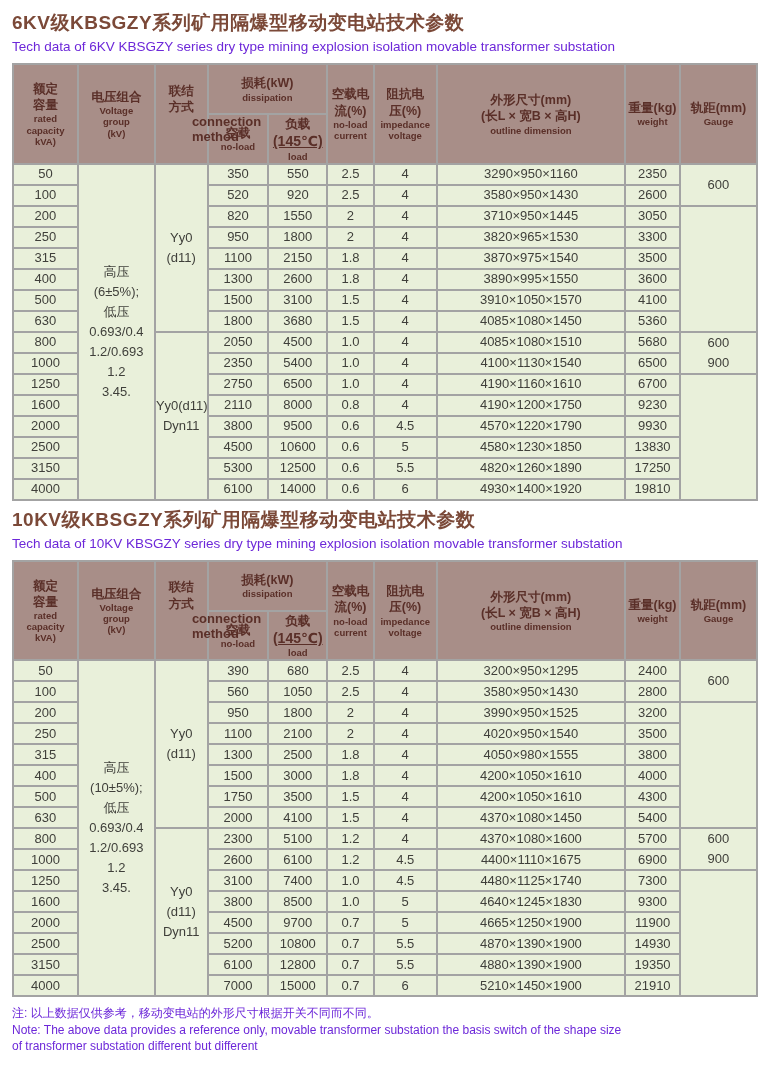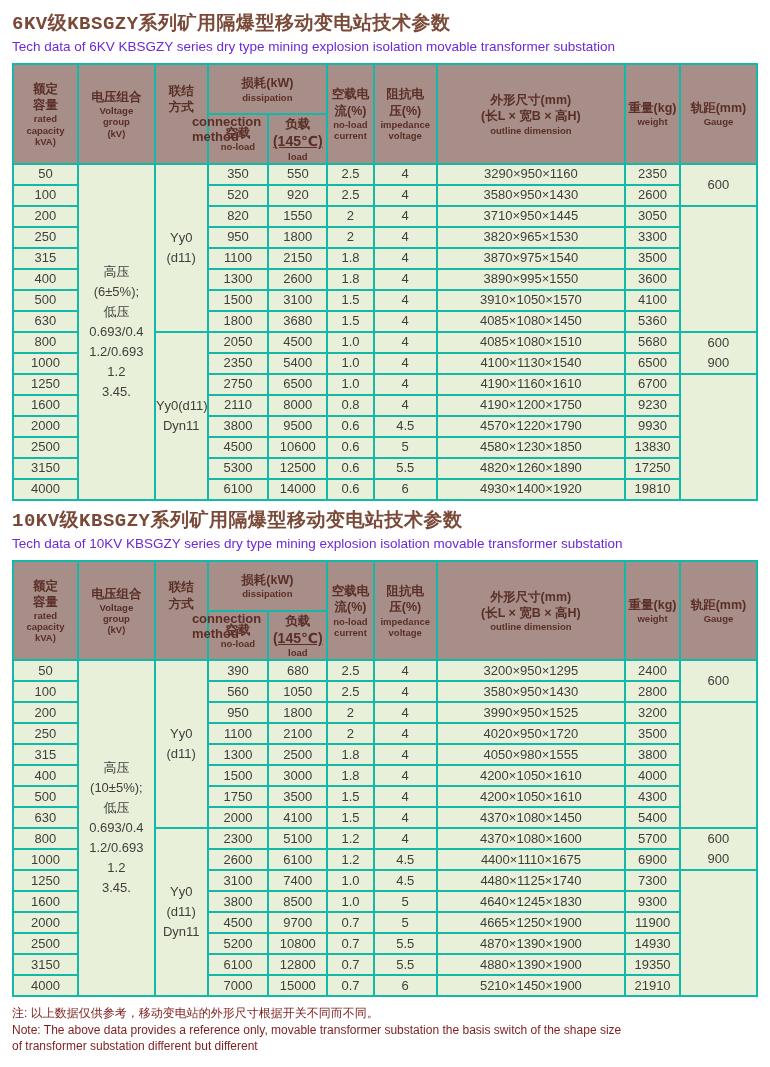--- a/index.html
+++ b/index.html
@@ -14,28 +14,28 @@
   body{
     width:770px;height:1067px;background:#ffffff;
     font-family:"Liberation Sans","DejaVu Sans",sans-serif;
     color:var(--cell-text);
   }
   .page{padding:6px 12px 0 12px;}
   .section{margin-bottom:6px;}
   .title{
     color:var(--title-color);
     font-size:19px;font-weight:bold;
-    margin:4px 0 3px 0;letter-spacing:0.5px;font-family:Liberation Mono, monospace;
+    margin:4px 0 3px 0;letter-spacing:0.5px;
   }
   .subtitle{
     color:#6d28d9;font-size:13.5px;margin:0 0 9px 0;
   }
   table{
     border-collapse:separate;border-spacing:2px;
-    table-layout:fixed;width:746px;background:#14b8a6;
+    table-layout:fixed;width:746px;background:#a3a3a3;
   }
   col.c-cap{width:62px;} col.c-vol{width:74px;} col.c-con{width:50px;}
   col.c-nl{width:58px;}  col.c-ld{width:56px;}  col.c-cur{width:44px;}
   col.c-imp{width:60px;} col.c-dim{width:184px;} col.c-wt{width:52px;}
   col.c-gau{width:74px;}
   thead th{
     background:var(--header-bg);
     color:var(--header-text);
     font-weight:bold;text-align:center;vertical-align:middle;
     padding:1px 0;
@@ -47,21 +47,21 @@
   .en-sm{font-size:13px;font-weight:bold;line-height:1.15;margin-left:36px;}
   .tiny{font-size:14px;text-decoration:underline;}
   tbody td{
     background:var(--body-bg);
     color:var(--cell-text);
     font-size:13px;text-align:center;vertical-align:middle;
     height:19px;padding:0;line-height:1.1;
   }
   tbody td.merged{line-height:1.0;}
   tbody td.merged div{line-height:20px;font-size:13px;}
-  .notes{margin-top:8px;font-size:12px;color:#7f1d1d;line-height:1.35;}
+  .notes{margin-top:8px;font-size:12px;color:#6d28d9;line-height:1.35;}
   .notes p{margin:0;}
 </style>
 </head>
 <body>
 
 <div class="page">
 
   <div class="section">
     <h1 class="title">6KV级KBSGZY系列矿用隔爆型移动变电站技术参数</h1>
     <p class="subtitle">Tech data of 6KV KBSGZY series dry type mining explosion isolation movable transformer substation</p>
@@ -439,21 +439,21 @@
             <td>3990×950×1525</td>
             <td>3200</td>
             <td class="merged" rowspan="6"></td>
           </tr>
           <tr>
             <td>250</td>
             <td>1100</td>
             <td>2100</td>
             <td>2</td>
             <td>4</td>
-            <td>4020×950×1720</td>
+            <td>4020×950×1540</td>
             <td>3500</td>
           </tr>
           <tr>
             <td>315</td>
             <td>1300</td>
             <td>2500</td>
             <td>1.8</td>
             <td>4</td>
             <td>4050×980×1555</td>
             <td>3800</td>

